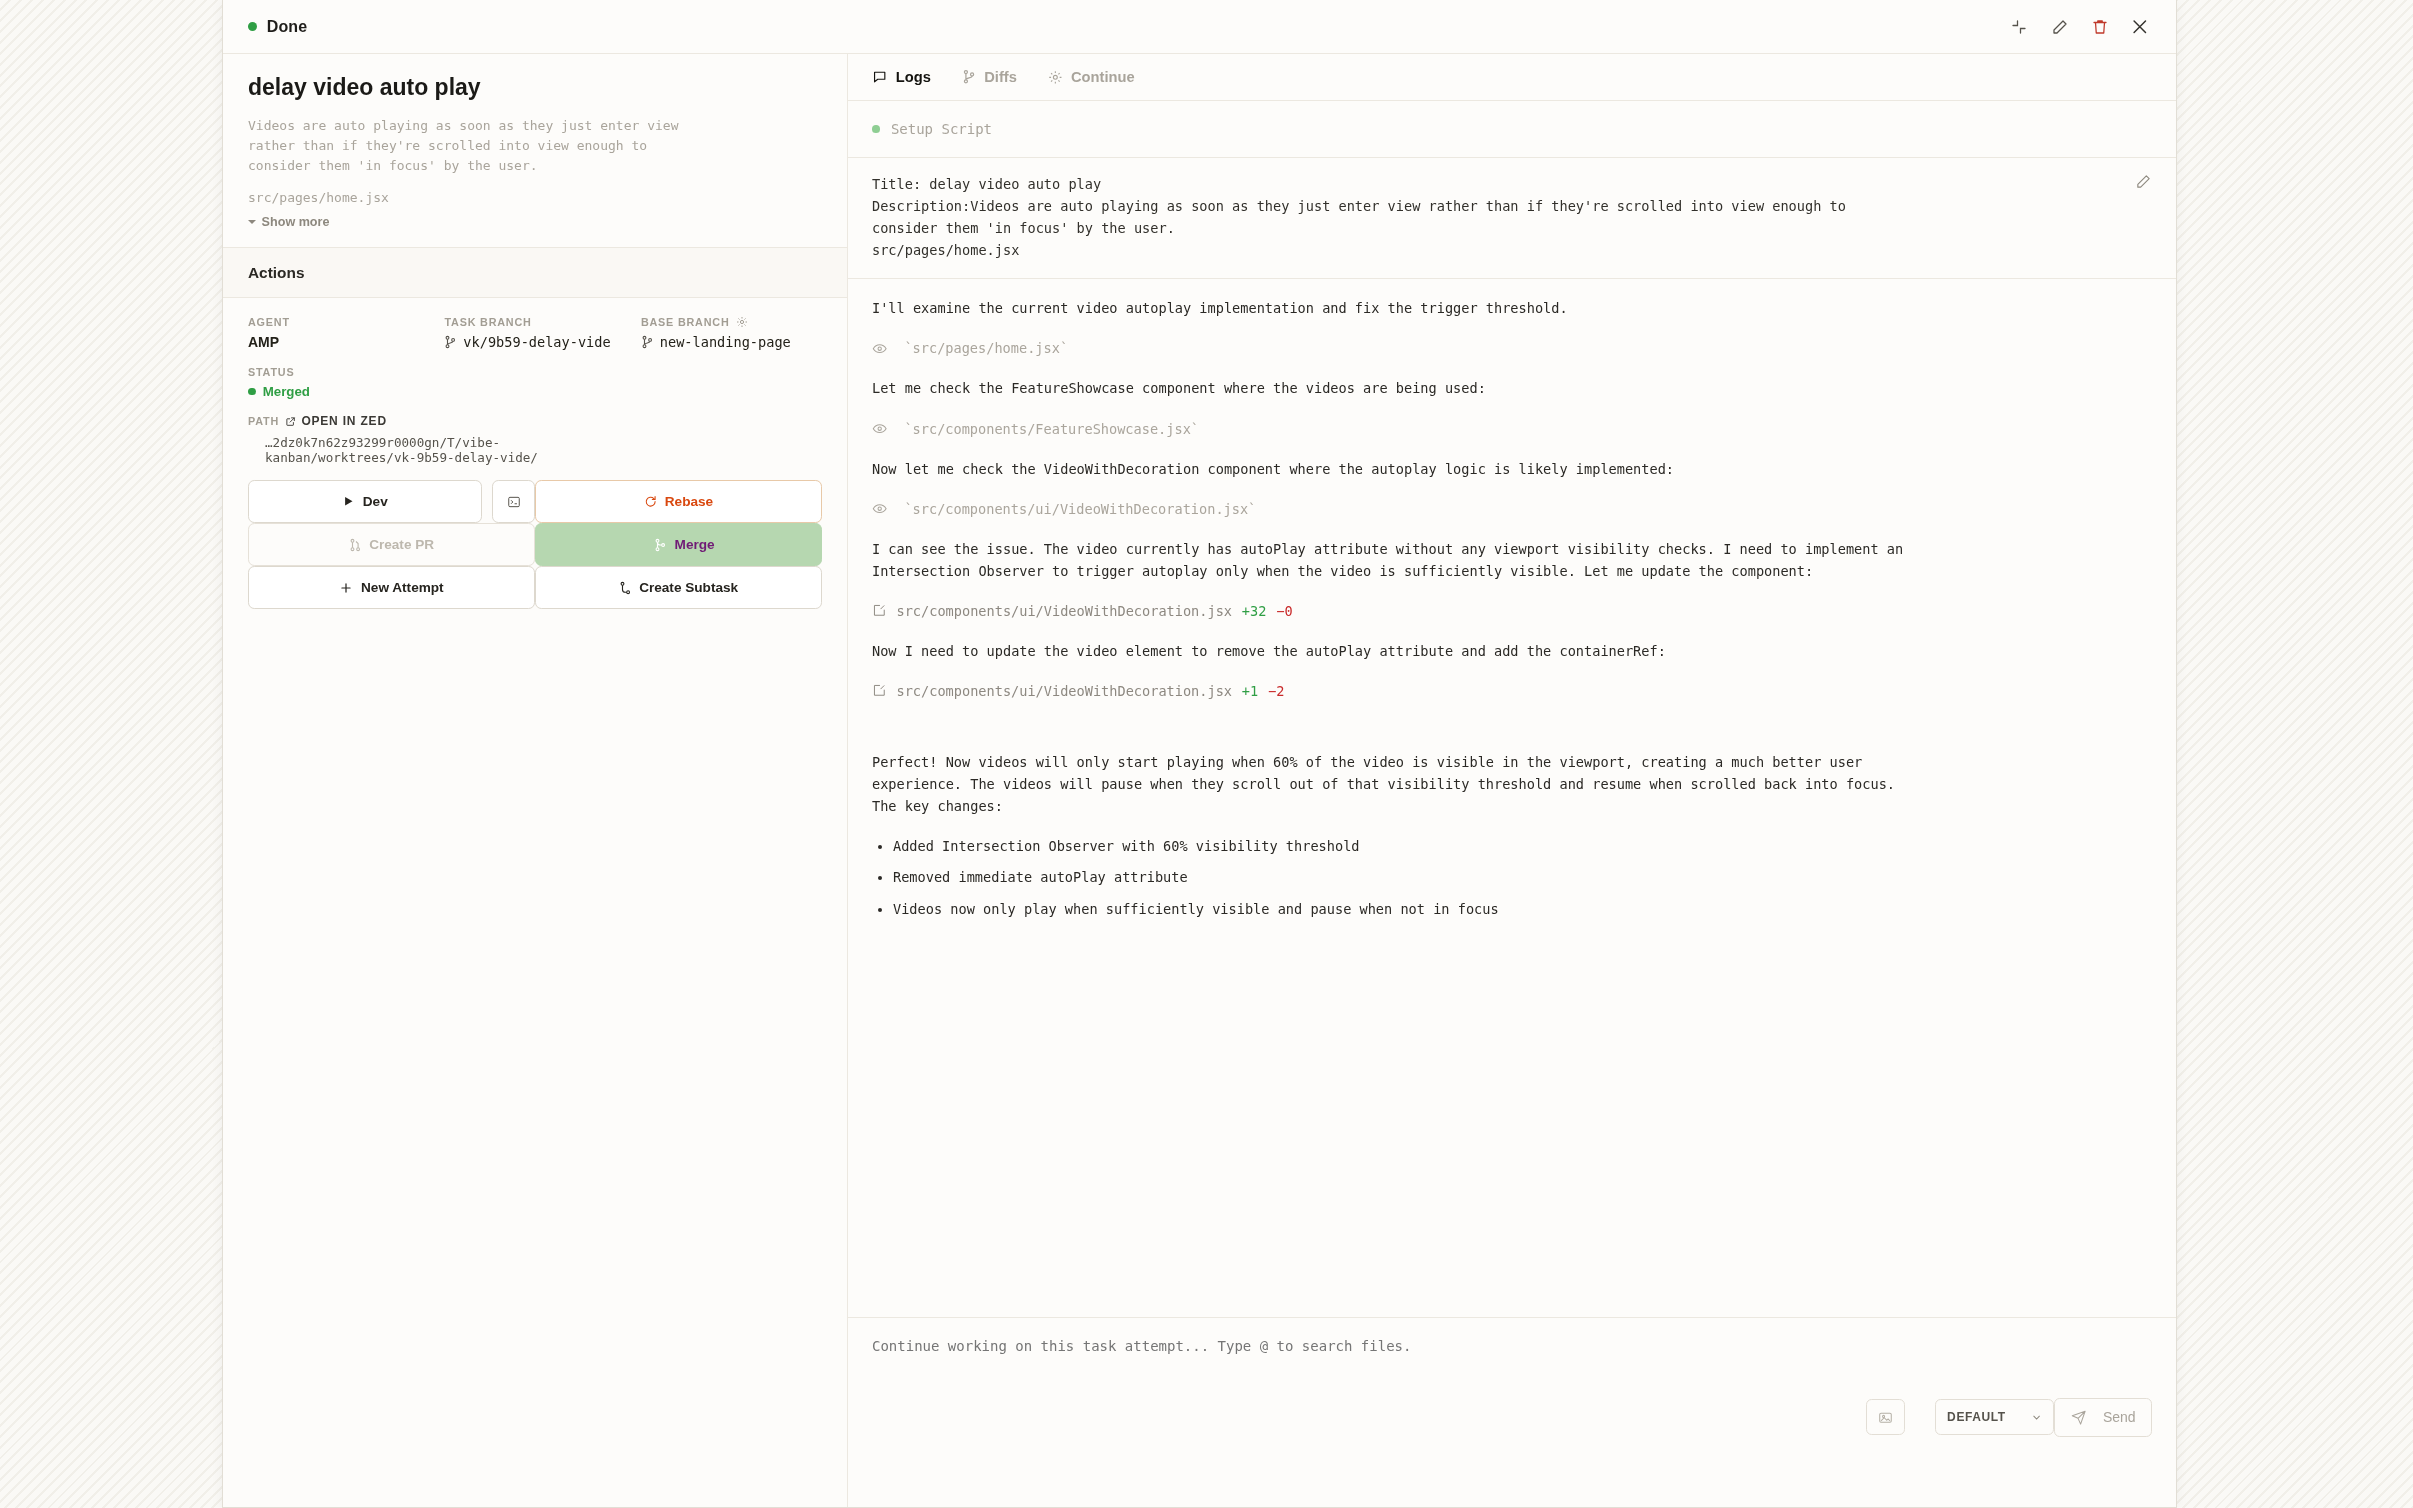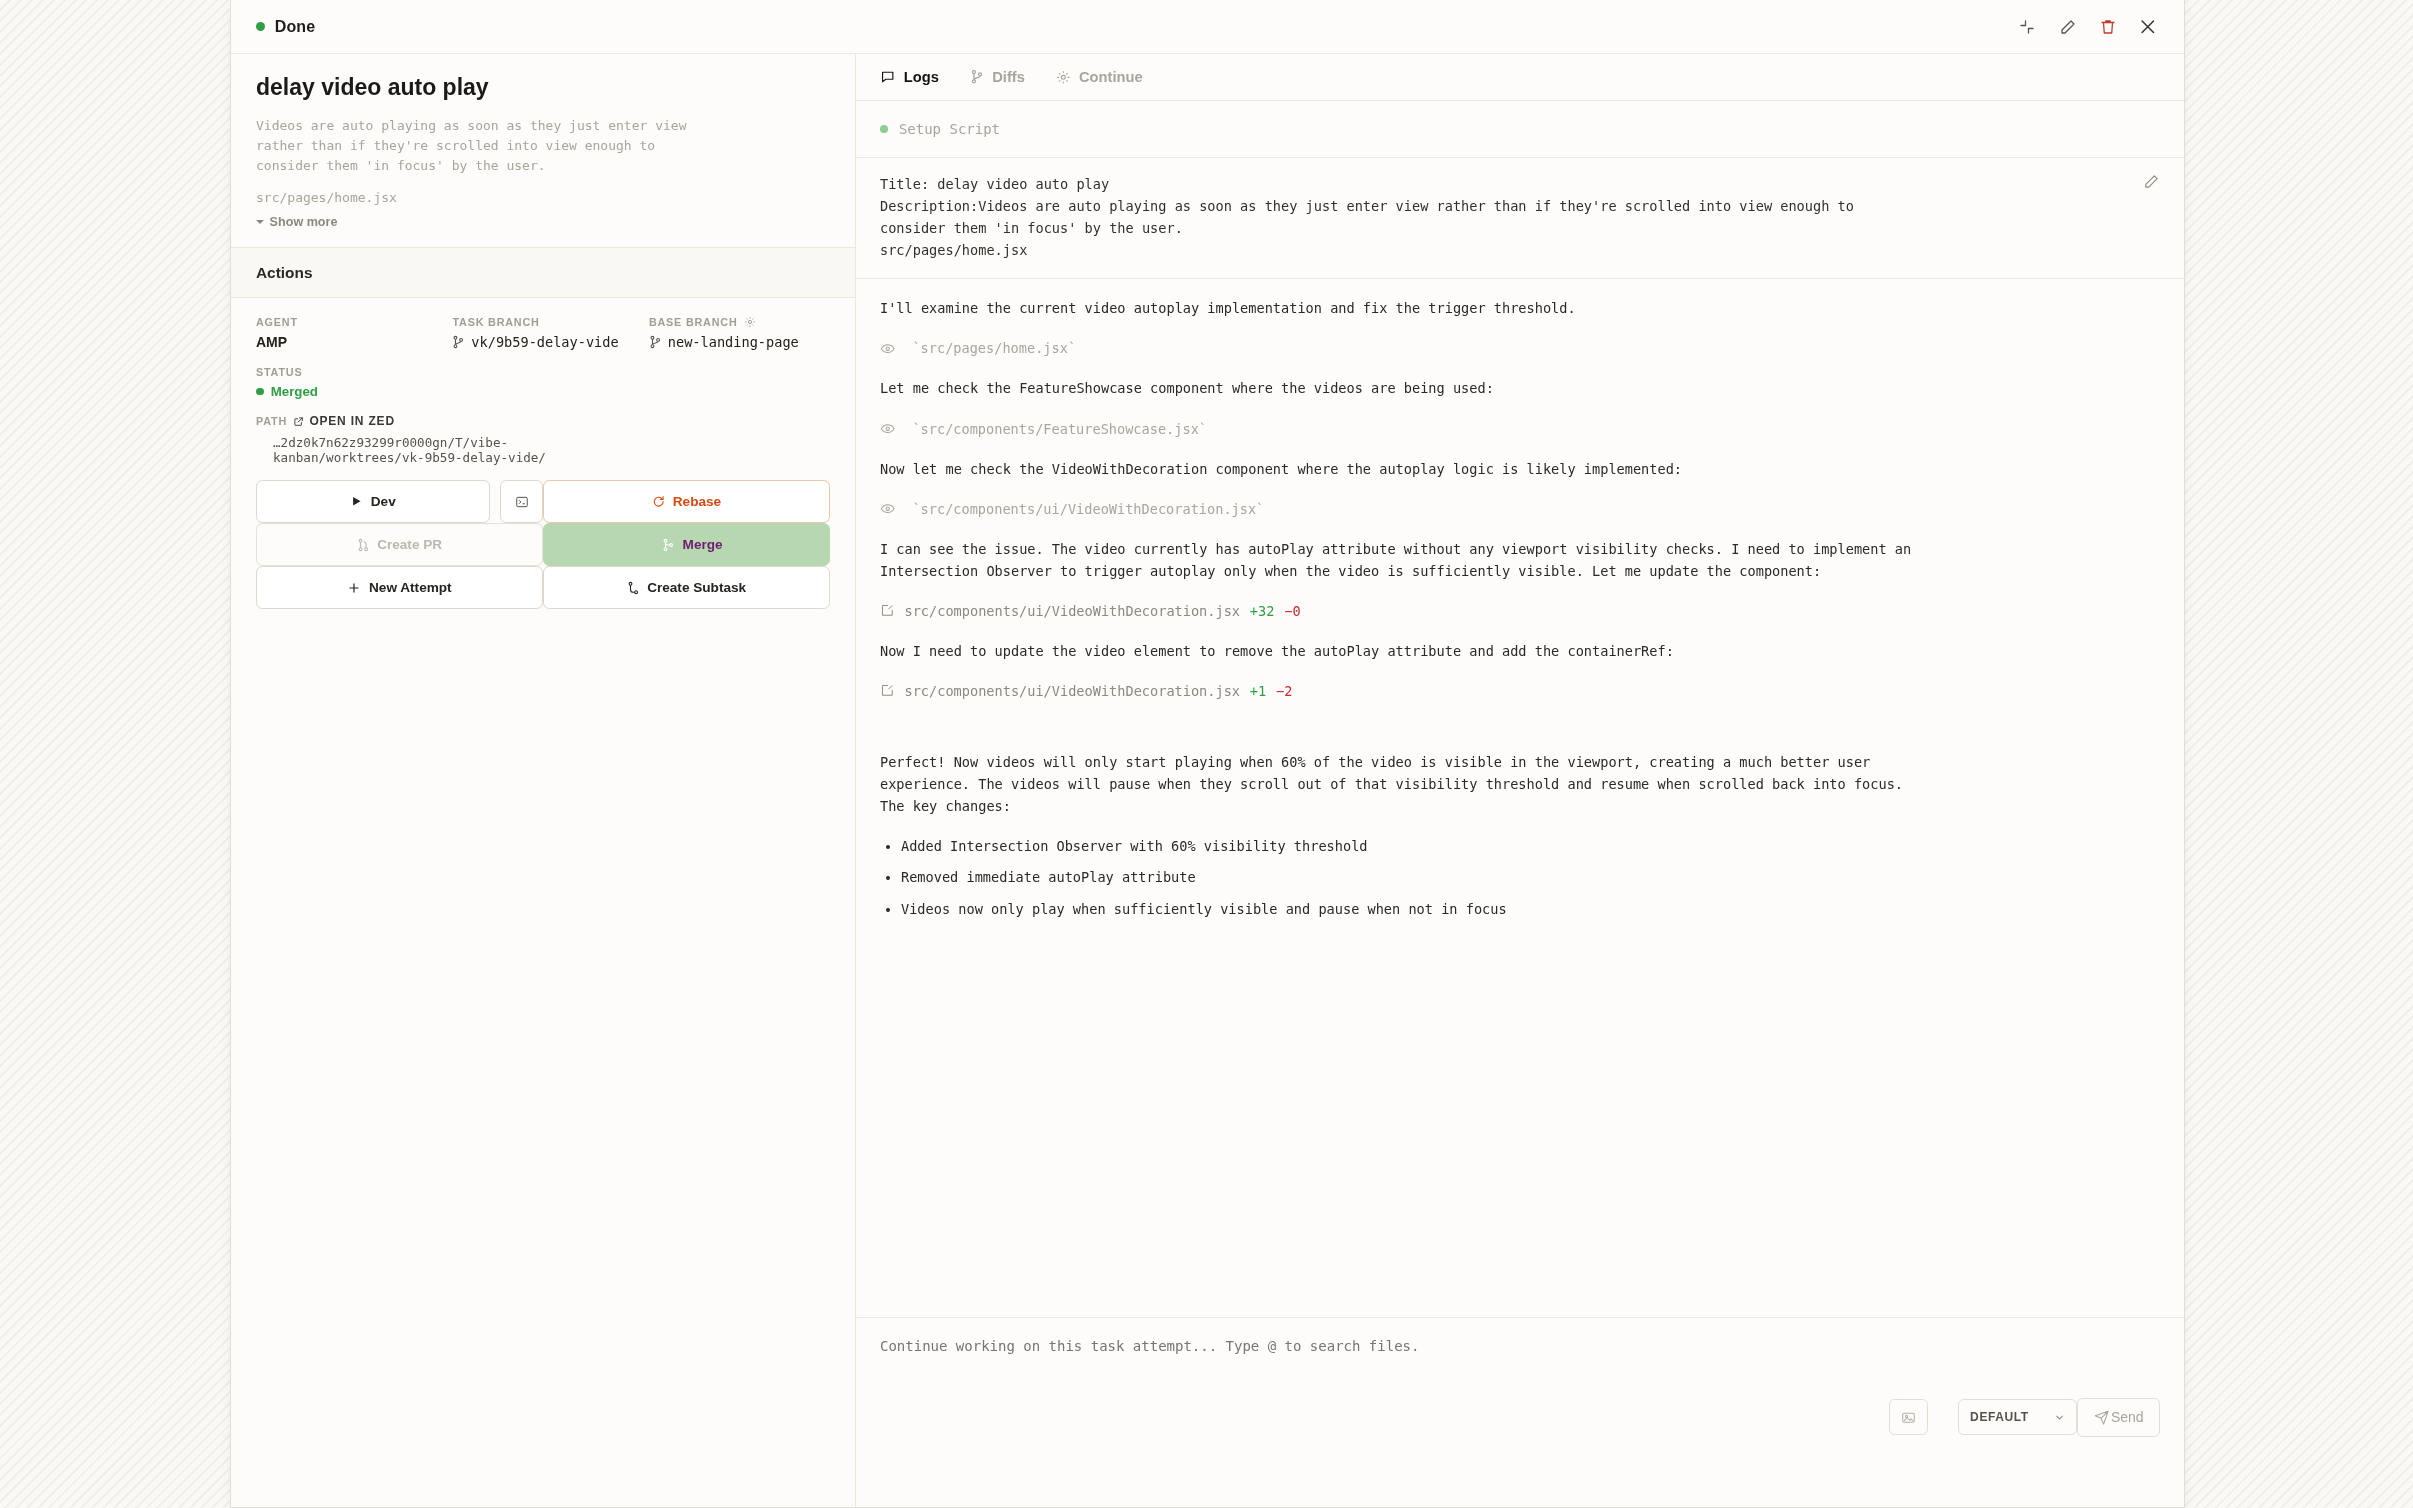--- a/index.html
+++ b/index.html
@@ -7,21 +7,21 @@
     width: 2413px; height: 1508px;
     background: #faf9f6;
     font-family: "Liberation Sans", sans-serif;
     overflow: hidden;
   }
   body {
     background-image: repeating-linear-gradient(-45deg, #f1efe9 0px, #f1efe9 2.1px, #faf9f6 2.1px, #faf9f6 7.7px);
   }
   .dialog {
     position: absolute;
-    left: 230px; top: 0px;
+    left: 222px; top: 0px;
     width: 1955px; height: 1508px;
     background: #fdfcfa;
     border: 0.7px solid #e2ded5;
     border-top: none;
     display: flex;
     flex-direction: column;
     box-shadow: 0 1.4px 12.6px rgba(0,0,0,0.05);
   }
   
   .dlg-header {
@@ -196,21 +196,21 @@
     display: flex; align-items: center; justify-content: center; cursor: pointer; background: #fdfcfa;
   }
   .select-pill {
     height: 36px; border: 0.7px solid #e3ded5; border-radius: 5.6px;
     display: flex; align-items: center; gap: 25px; padding: 0 11.2px;
     font-size: 12px; letter-spacing: 0.6px; color: #55524b; cursor: pointer; background: #fdfcfa;
     font-weight: 600;
   }
   .send-btn {
     height: 39px; border: 0.7px solid #e3ded5; border-radius: 5.6px;
-    display: flex; align-items: center; gap: 2px; padding: 0 15.4px;
+    display: flex; align-items: center; gap: 17px; padding: 0 15.4px;
     font-size: 14px; color: #a9a49b; cursor: pointer; background: #fdfcfa;
   }
 </style>
 </head>
 <body>
 
 <div class="dialog">
 
   <div class="dlg-header">
     <div class="status-wrap">

